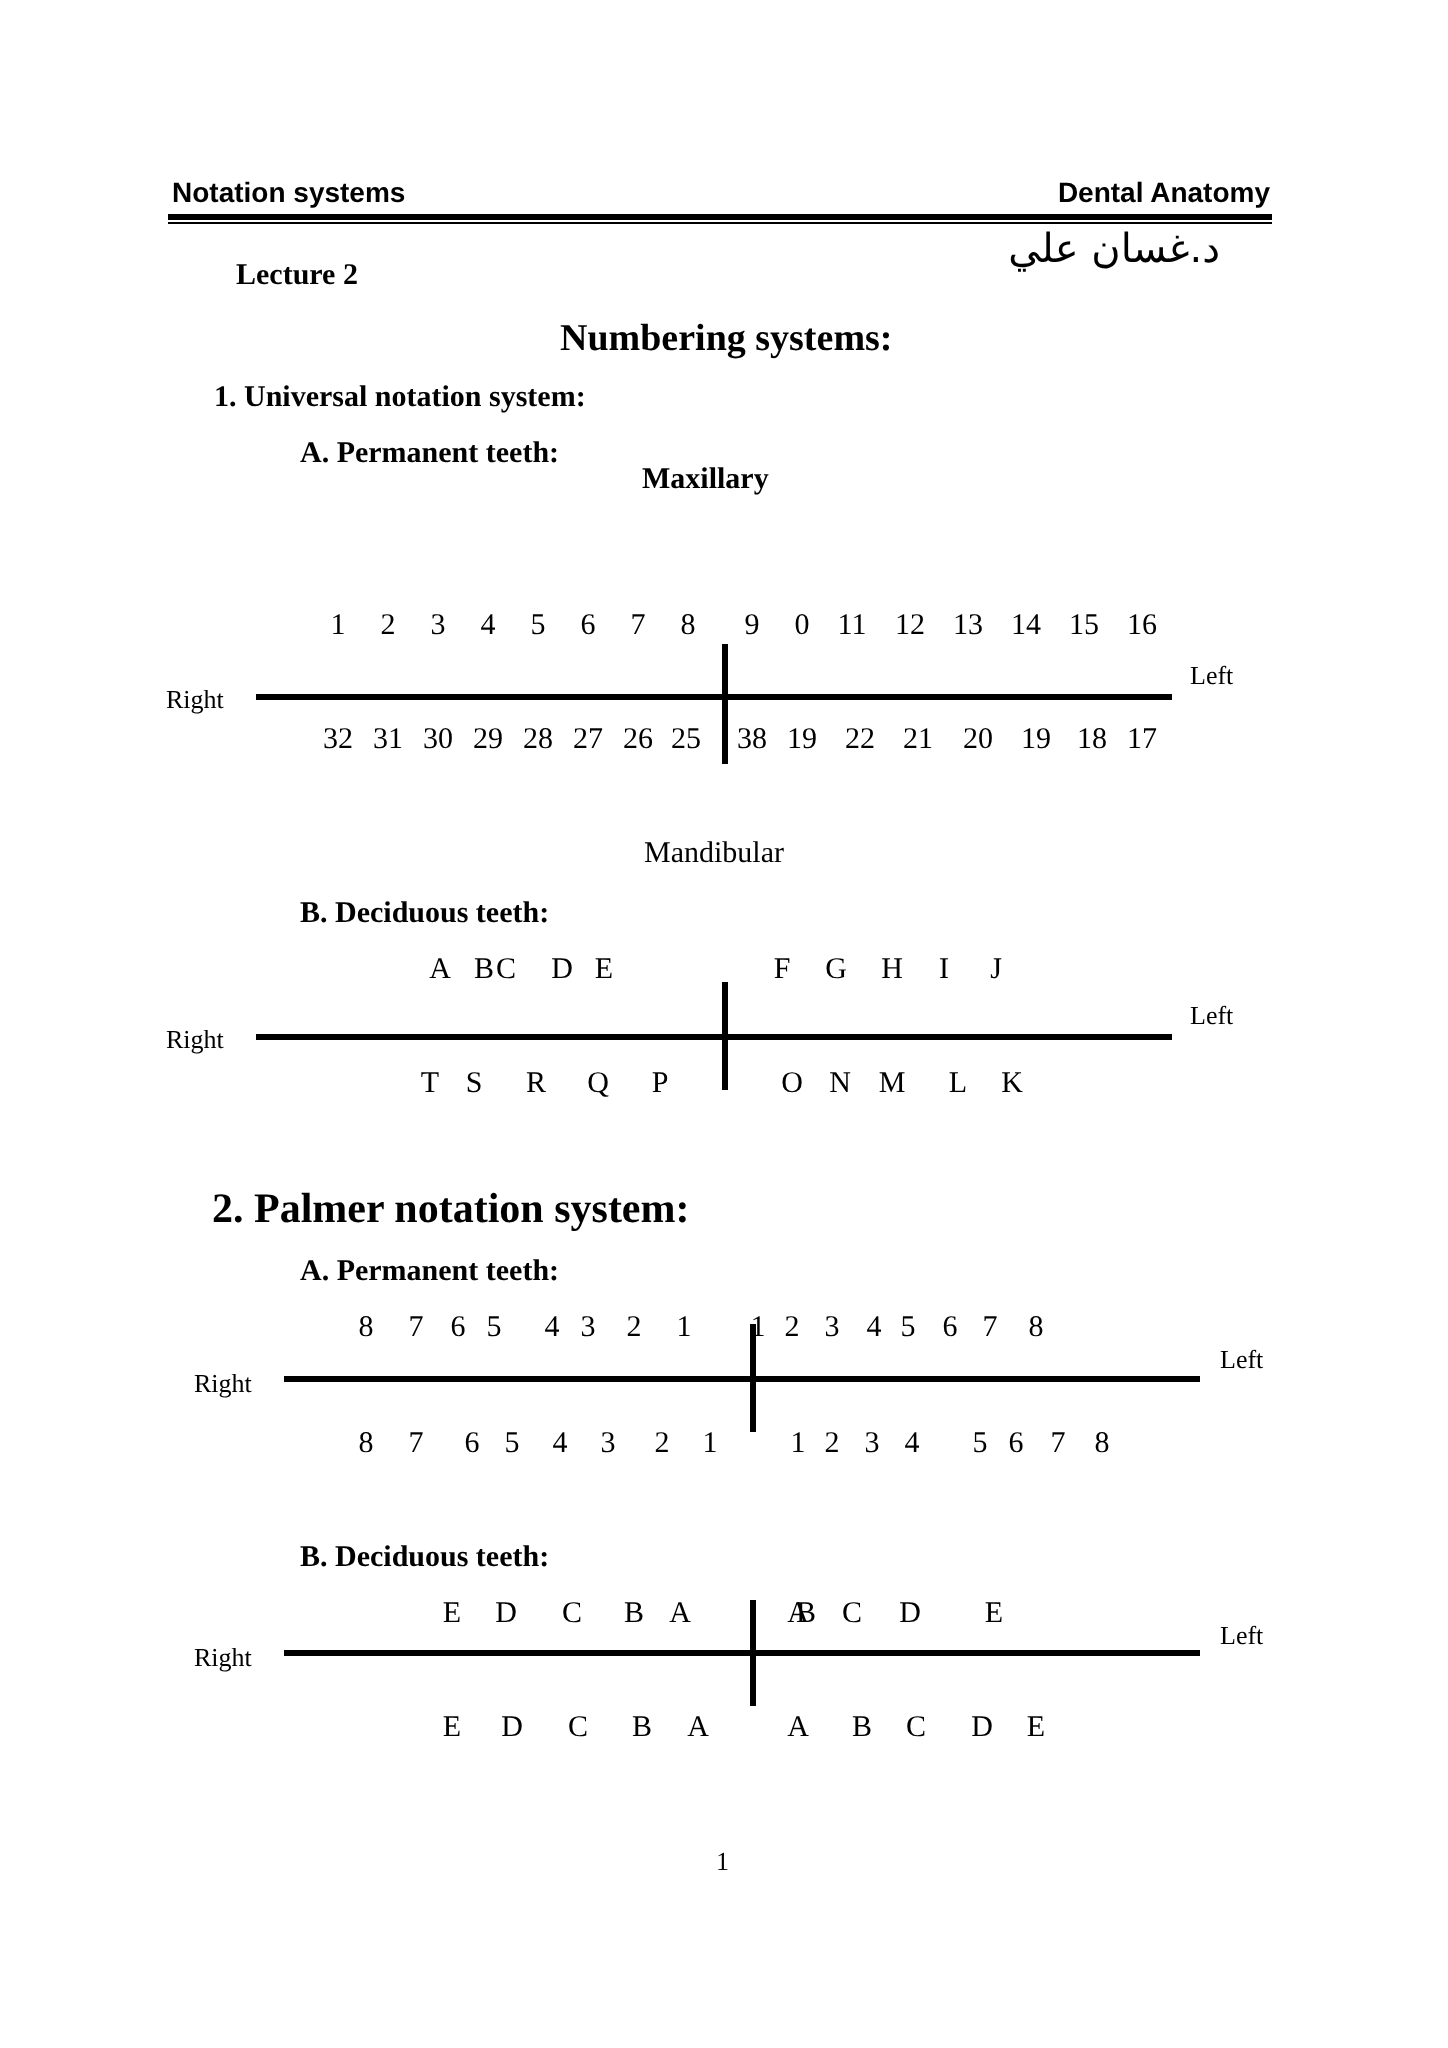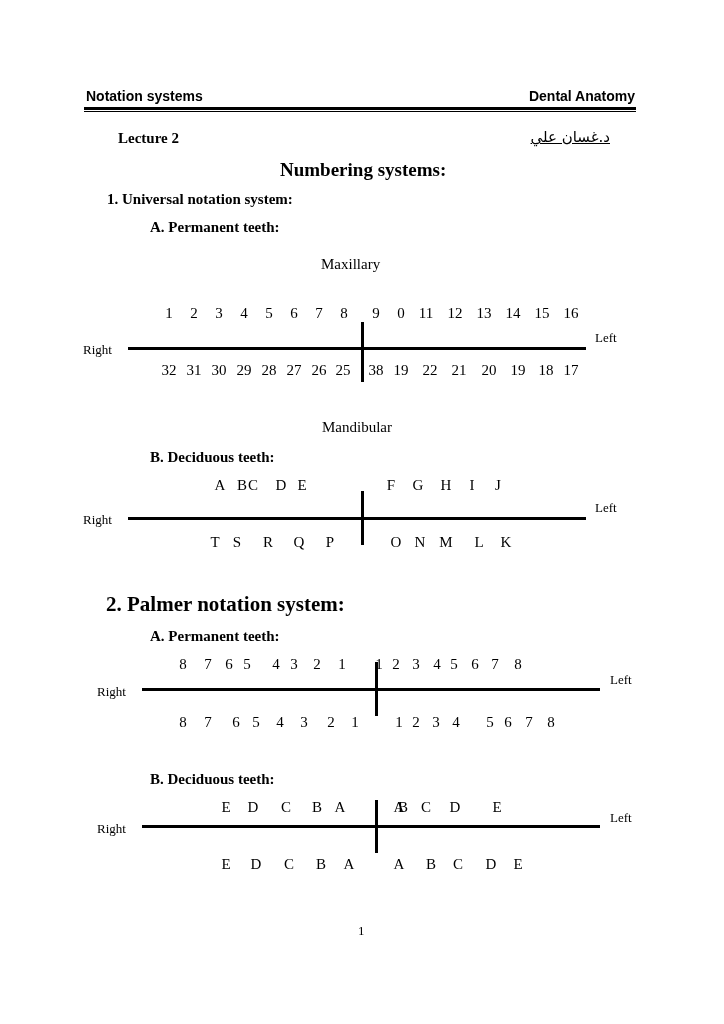--- a/index.html
+++ b/index.html
@@ -22,27 +22,27 @@
   </style>
 </head>
 <body>
 
 <div class="abs hdr" style="left:86px;">Notation systems</div>
 <div class="abs hdr" style="right:89px;margin-left:34px;">Dental Anatomy</div>
 <div class="rule1"></div>
 <div class="rule2"></div>
 
 <div class="abs b" style="left:118px; top:130px; font-size:15px;">Lecture 2</div>
-<div class="abs" style="right:114px; top:128px; font-size:15px; direction:rtl; font-family:'DejaVu Sans', sans-serif;text-decoration:underline;">د.غسان علي</div>
+<div class="abs" style="right:114px; top:112px; font-size:20px; direction:rtl; font-family:'DejaVu Sans', sans-serif;">د.غسان علي</div>
 
 <div class="abs h2" style="left:280px; top:159px;">Numbering systems:</div>
 
 <div class="abs h3" style="left:107px; top:191px;">1.  Universal notation system:</div>
 <div class="abs h3" style="left:150px; top:219px;">A. Permanent teeth:</div>
-<div class="abs lbl" style="left:321px; top:256px;">Maxillary</div>
+<div class="abs lbl" style="left:321px; top:232px;font-weight:bold;">Maxillary</div>
 
 <div class="row" style="left:0; top:305px; width:724px;">
   <span style="left:169px">1</span>
   <span style="left:194px">2</span>
   <span style="left:219px">3</span>
   <span style="left:244px">4</span>
   <span style="left:269px">5</span>
   <span style="left:294px">6</span>
   <span style="left:319px">7</span>
   <span style="left:344px">8</span>

